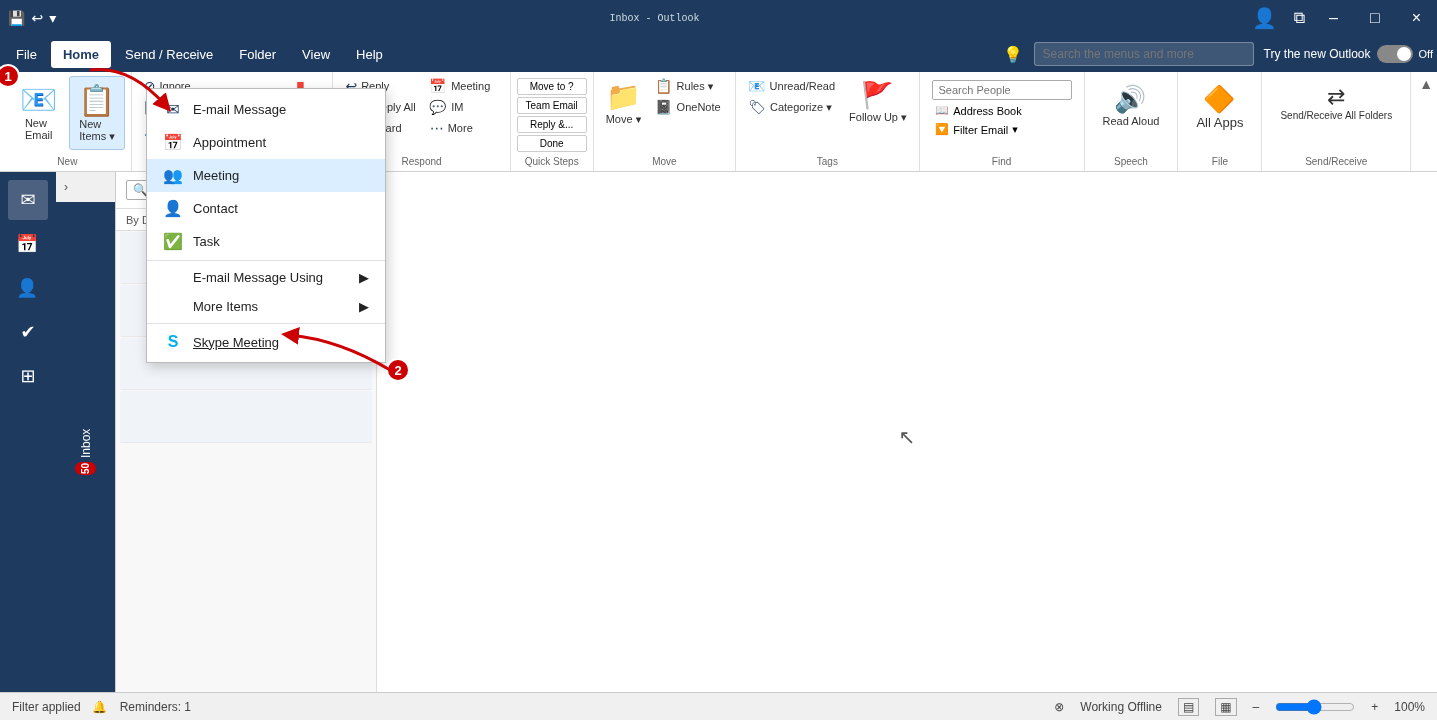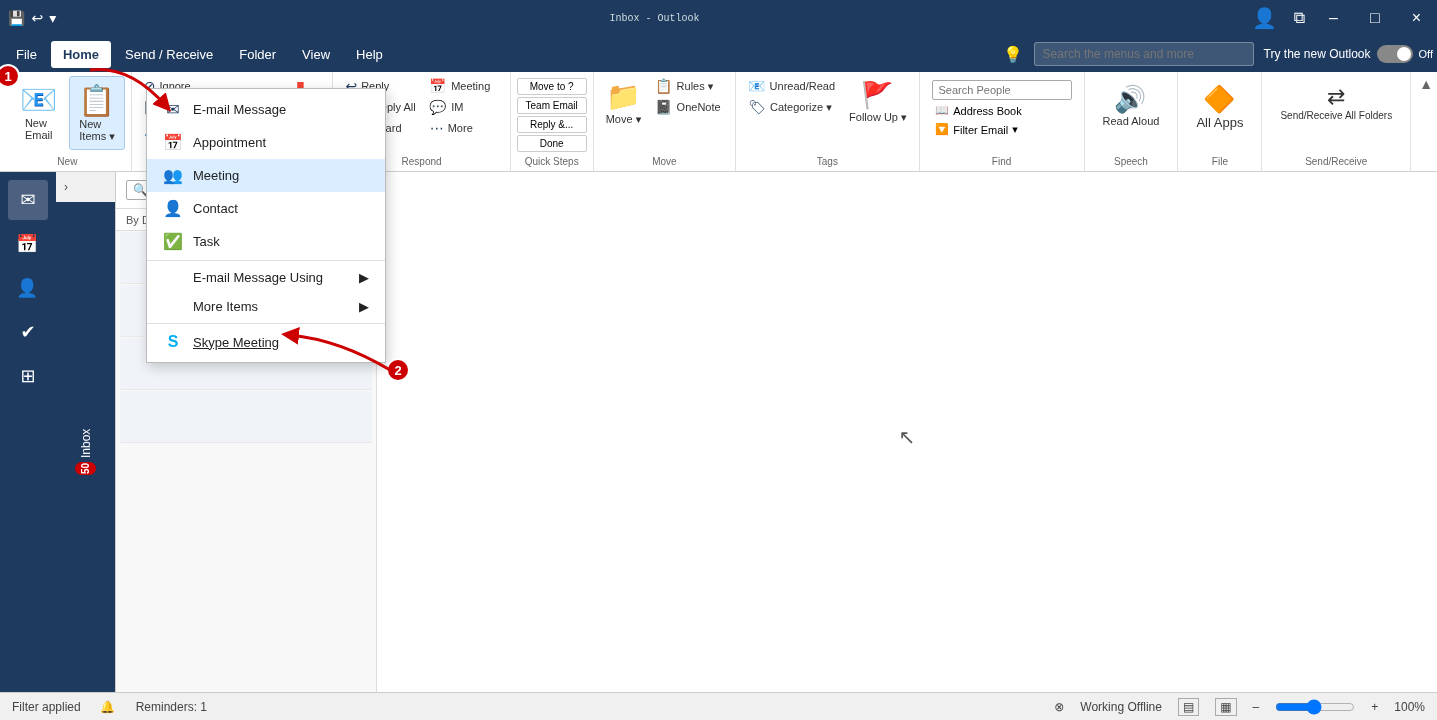--- a/index.html
+++ b/index.html
@@ -382,21 +382,21 @@
     
     .statusbar {
       background: #f0f0f0;
       border-top: 1px solid #ccc;
       height: 28px;
       display: flex;
       align-items: center;
       padding: 0 12px;
       font-size: 12px;
       color: #444;
-      gap: 20px;
+      gap: 12px;
     }
     .statusbar-right {
       margin-left: auto;
       display: flex;
       align-items: center;
       gap: 16px;
     }
 
     
     .ribbon-collapse {

